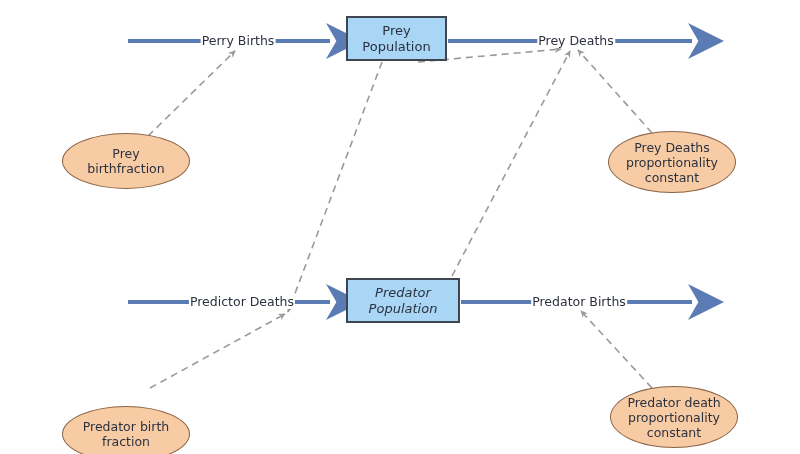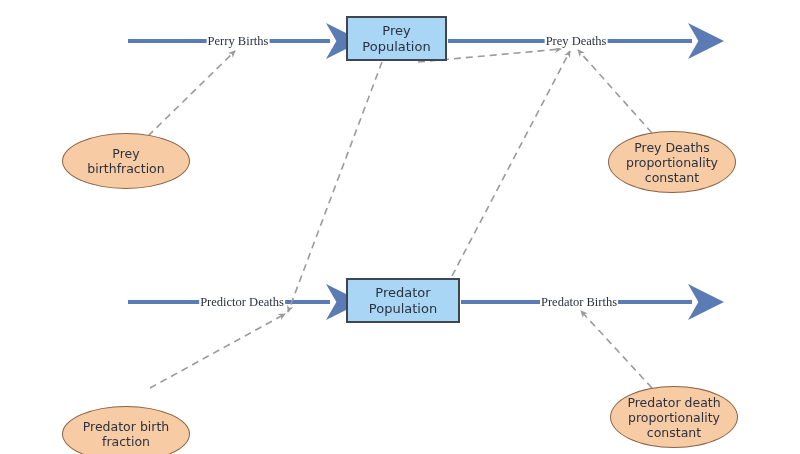--- a/index.html
+++ b/index.html
@@ -69,21 +69,20 @@
   .flow-label {
     position: absolute;
     transform: translate(-50%, -50%);
     background: #ffffff;
     color: #2c3140;
     font-size: 12.5px;
     line-height: 14px;
     white-space: nowrap;
     padding: 0 1px;
     z-index: 5;
-    font-family: Liberation Serif, serif;
   }
 </style>
 </head>
 <body>
 
 <div id="canvas">
 
   <svg id="wires" viewBox="0 0 800 454" width="800" height="454" xmlns="http://www.w3.org/2000/svg">
     <defs>
       <marker id="flowhead" markerWidth="9" markerHeight="9" refX="1" refY="4.5" orient="auto" markerUnits="strokeWidth">
@@ -123,21 +122,21 @@
 
       <line x1="652" y1="388" x2="581" y2="311" marker-end="url(#dashhead)"></line>
     </g>
   </svg>
 
   <div class="stock" style="left:346px; top:16px; width:101px; height:45px;">
     <span>Prey</span>
     <span>Population</span>
   </div>
 
-  <div class="stock" style="left:346px; top:278px; width:114px; height:45px;">
+  <div class="stock" style="left:346px; top:278px; width:114px; height:45px;font-style:italic;">
     <span>Predator</span>
     <span>Population</span>
   </div>
 
   <div class="converter" style="left:62px; top:133px; width:128px; height:56px;">
     <span>Prey</span>
     <span>birthfraction</span>
   </div>
 
   <div class="converter overflow" style="left:608px; top:131px; width:128px; height:62px;">

